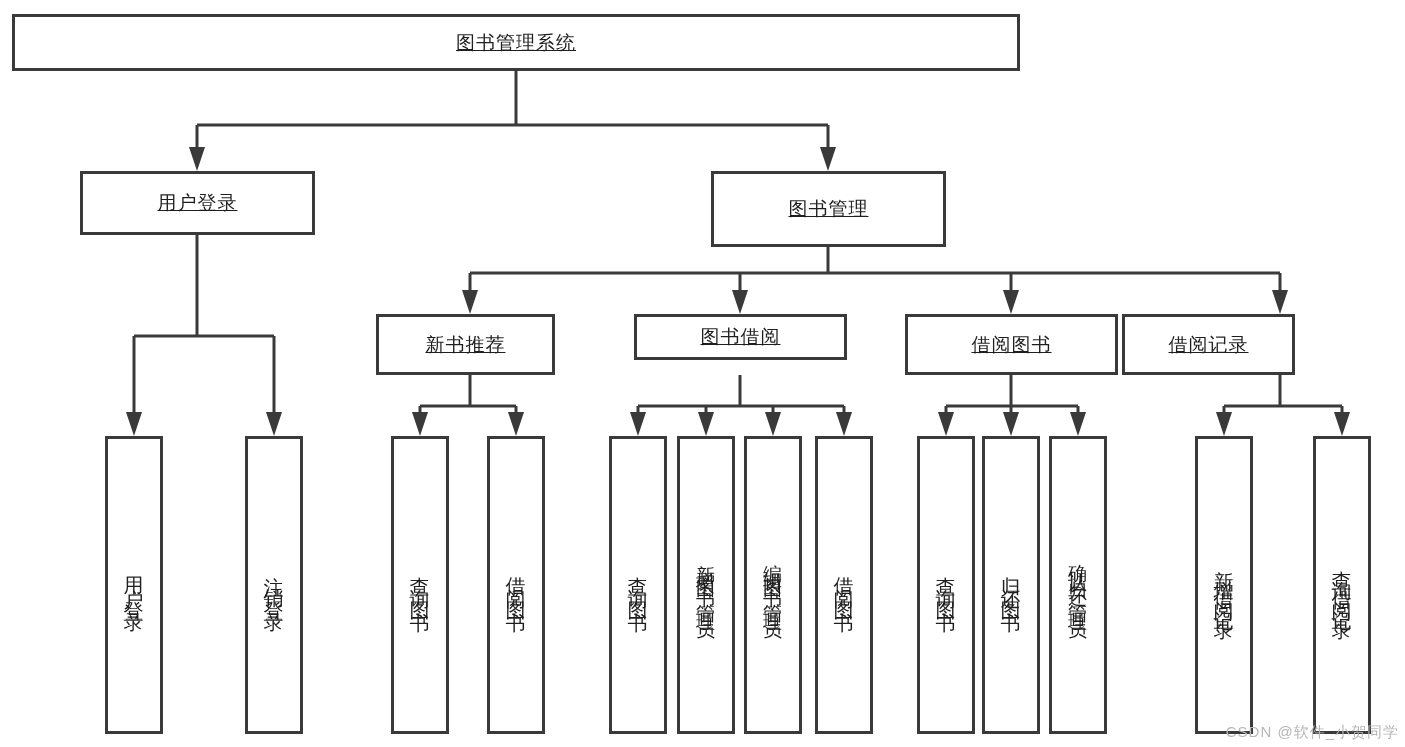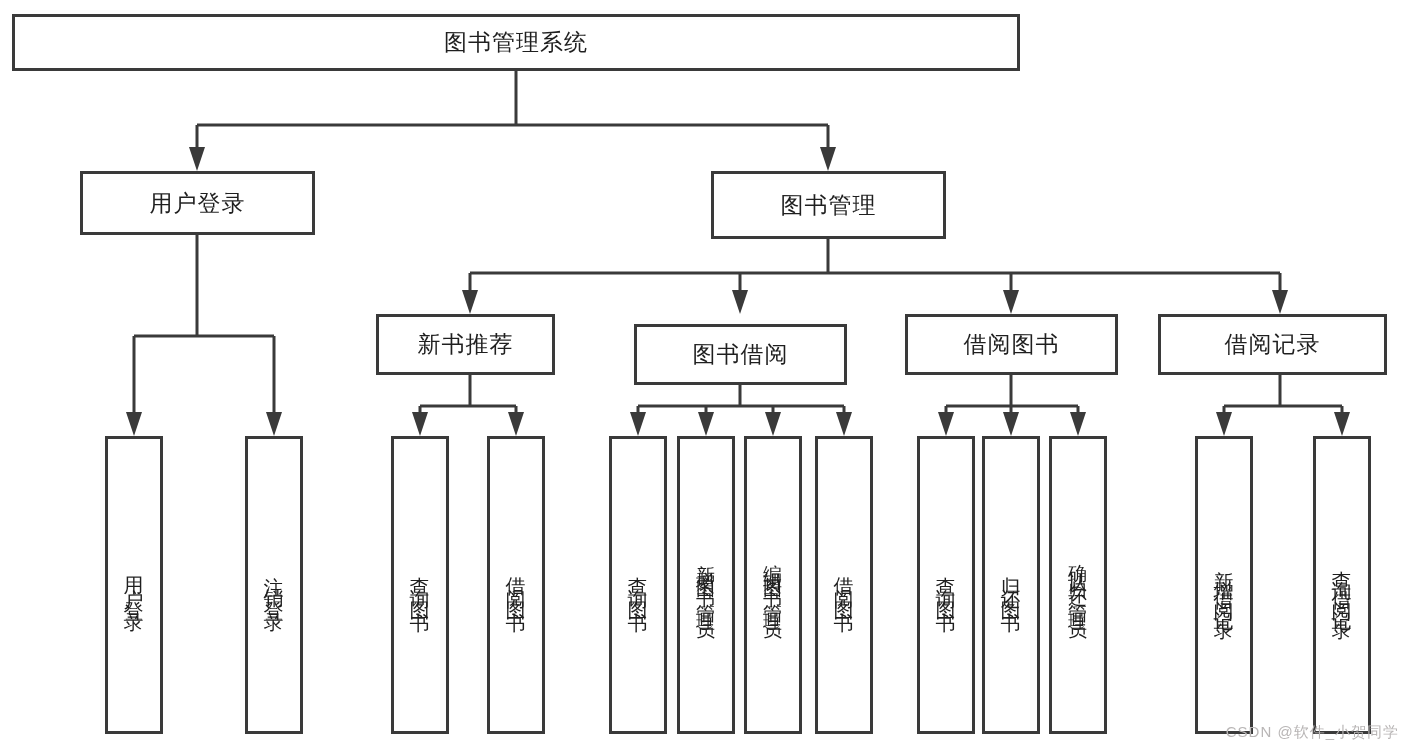--- a/index.html
+++ b/index.html
@@ -21,21 +21,21 @@
   }
   .connectors path{ stroke:currentColor; stroke-width:3; fill:none; }
   .connectors polygon{ fill:currentColor; stroke:none; }
   .box{
     position:absolute; box-sizing:border-box;
     background:var(--box-background);
     border:3px solid var(--line);
     display:flex; align-items:center; justify-content:center;
     color:var(--text);
   }
-  .box.h span{ font-size:23px; letter-spacing:1px; white-space:nowrap; }
+  .box.h span{ font-size:19px; letter-spacing:1px; white-space:nowrap;text-decoration:underline; }
   .box.v span{
     writing-mode:vertical-rl; text-orientation:mixed;
     font-size:20px; letter-spacing:12px; line-height:1;
   }
   .box.v.med span{ letter-spacing:10px; }
   .box.v.long span{ font-size:19px; letter-spacing:8px; }
   .watermark{
     position:absolute; right:6px; bottom:5px;
     font-size:15px; letter-spacing:1px;
     color:var(--watermark); z-index:5; white-space:nowrap;
@@ -82,34 +82,34 @@
     <polygon points="1334,412 1350,412 1342,436"></polygon>
   </svg>
 
   <div class="box h" style="left:12px;top:14px;width:1008px;height:57px">
     <span>图书管理系统</span>
   </div>
 
   <div class="box h" style="left:80px;top:171px;width:235px;height:64px">
     <span>用户登录</span>
   </div>
-  <div class="box h" style="left:711px;top:171px;width:235px;height:68px">
+  <div class="box h" style="left:711px;top:171px;width:235px;height:76px">
     <span>图书管理</span>
   </div>
 
   <div class="box h" style="left:376px;top:314px;width:179px;height:61px">
     <span>新书推荐</span>
   </div>
-  <div class="box h" style="left:634px;top:324px;width:213px;height:61px">
+  <div class="box h" style="left:634px;top:314px;width:213px;height:46px">
     <span>图书借阅</span>
   </div>
   <div class="box h" style="left:905px;top:314px;width:213px;height:61px">
     <span>借阅图书</span>
   </div>
-  <div class="box h" style="left:1158px;top:314px;width:229px;height:61px">
+  <div class="box h" style="left:1122px;top:314px;width:173px;height:61px">
     <span>借阅记录</span>
   </div>
 
   <div class="box v" style="left:105px;top:436px;width:58px;height:298px">
     <span>用户登录</span>
   </div>
   <div class="box v" style="left:245px;top:436px;width:58px;height:298px">
     <span>注销登录</span>
   </div>
   <div class="box v" style="left:391px;top:436px;width:58px;height:298px">

